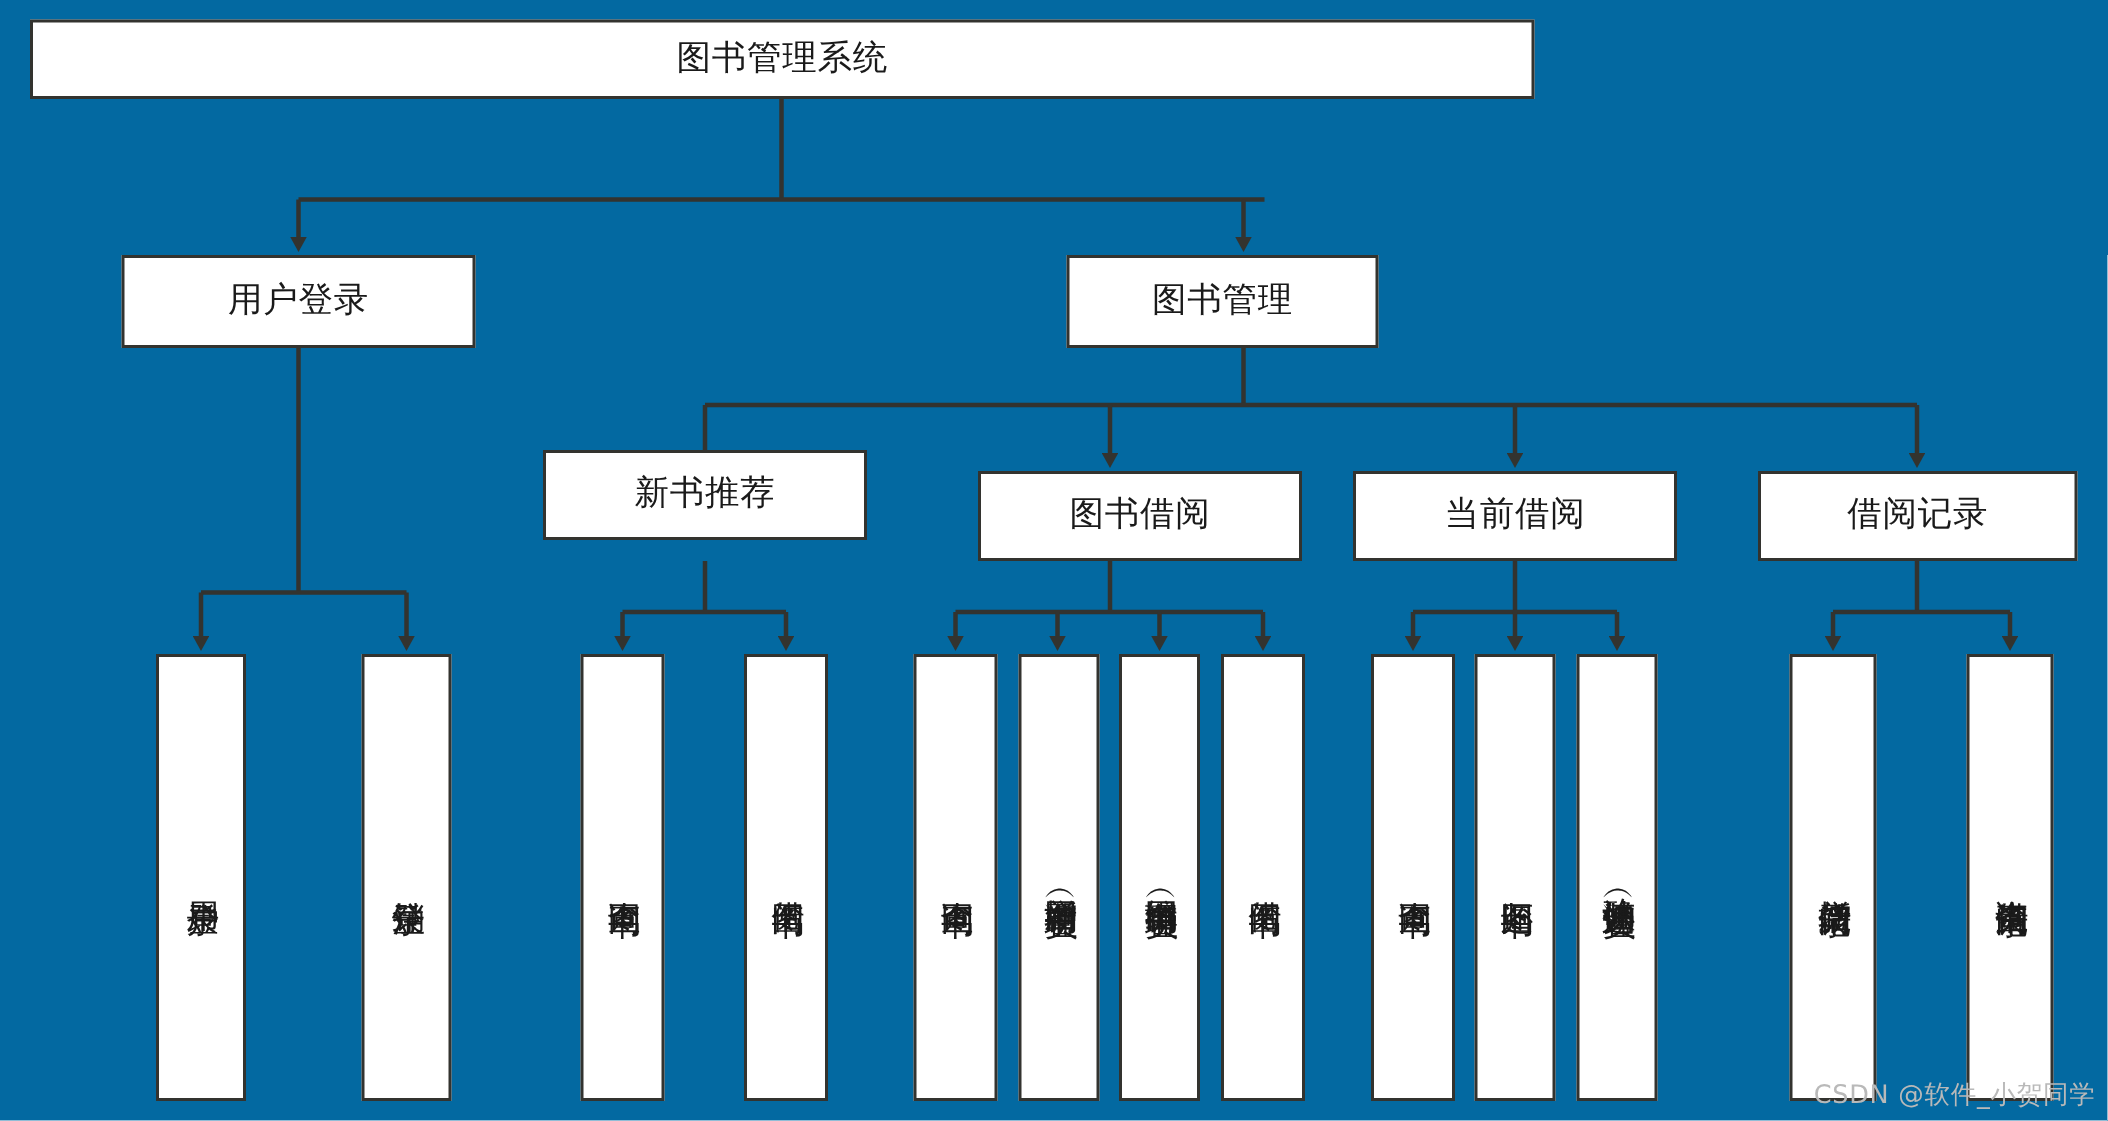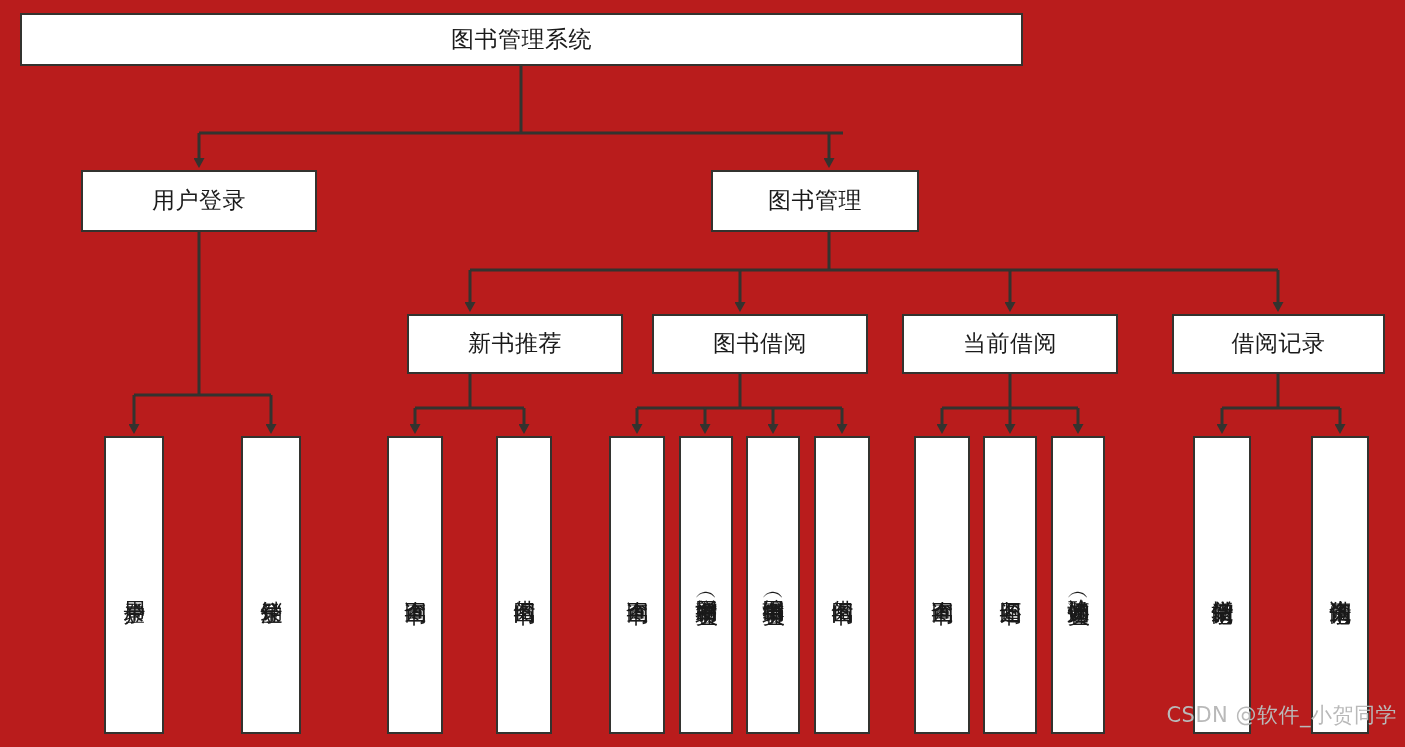--- a/index.html
+++ b/index.html
@@ -8,21 +8,21 @@
     padding: 0;
     background: #ffffff;
   }
   body {
     font-family: "DejaVu Sans", "Liberation Sans", sans-serif;
   }
   #diagram-root {
     position: relative;
     width: 1405px;
     height: 747px;
-    background: #b91c1c;
+    background: #0369a1;
     overflow: hidden;
   }
   #edge-layer {
     position: absolute;
     left: 0;
     top: 0;
     width: 1405px;
     height: 747px;
     pointer-events: none;
   }
@@ -52,22 +52,22 @@
     writing-mode: vertical-rl;
     text-orientation: upright;
     font-size: 22px;
     line-height: 1.22;
     letter-spacing: 1px;
     white-space: nowrap;
   }
   #watermark {
     position: absolute;
     right: 8px;
-    bottom: 18px;
-    font-size: 21px;
+    bottom: 6px;
+    font-size: 17px;
     color: #b9b9b9;
     letter-spacing: 0.5px;
     z-index: 5;
     white-space: nowrap;
     text-align: center;
   }
 </style>
 </head>
 <body>
 
@@ -127,21 +127,21 @@
     <span class="label">图书管理系统</span>
   </div>
 
   <div class="node" style="left:81px; top:170px; width:236px; height:62px;">
     <span class="label">用户登录</span>
   </div>
   <div class="node" style="left:711px; top:170px; width:208px; height:62px;">
     <span class="label">图书管理</span>
   </div>
 
-  <div class="node" style="left:362px; top:314px; width:216px; height:60px;margin-left:45px;">
+  <div class="node" style="left:362px; top:300px; width:216px; height:60px;">
     <span class="label">新书推荐</span>
   </div>
   <div class="node" style="left:632px; top:314px; width:216px; height:60px;margin-left:20px;">
     <span class="label">图书借阅</span>
   </div>
   <div class="node" style="left:902px; top:314px; width:216px; height:60px;justify-content:center;">
     <span class="label">当前借阅</span>
   </div>
   <div class="node" style="left:1172px; top:314px; width:213px; height:60px;">
     <span class="label">借阅记录</span>

